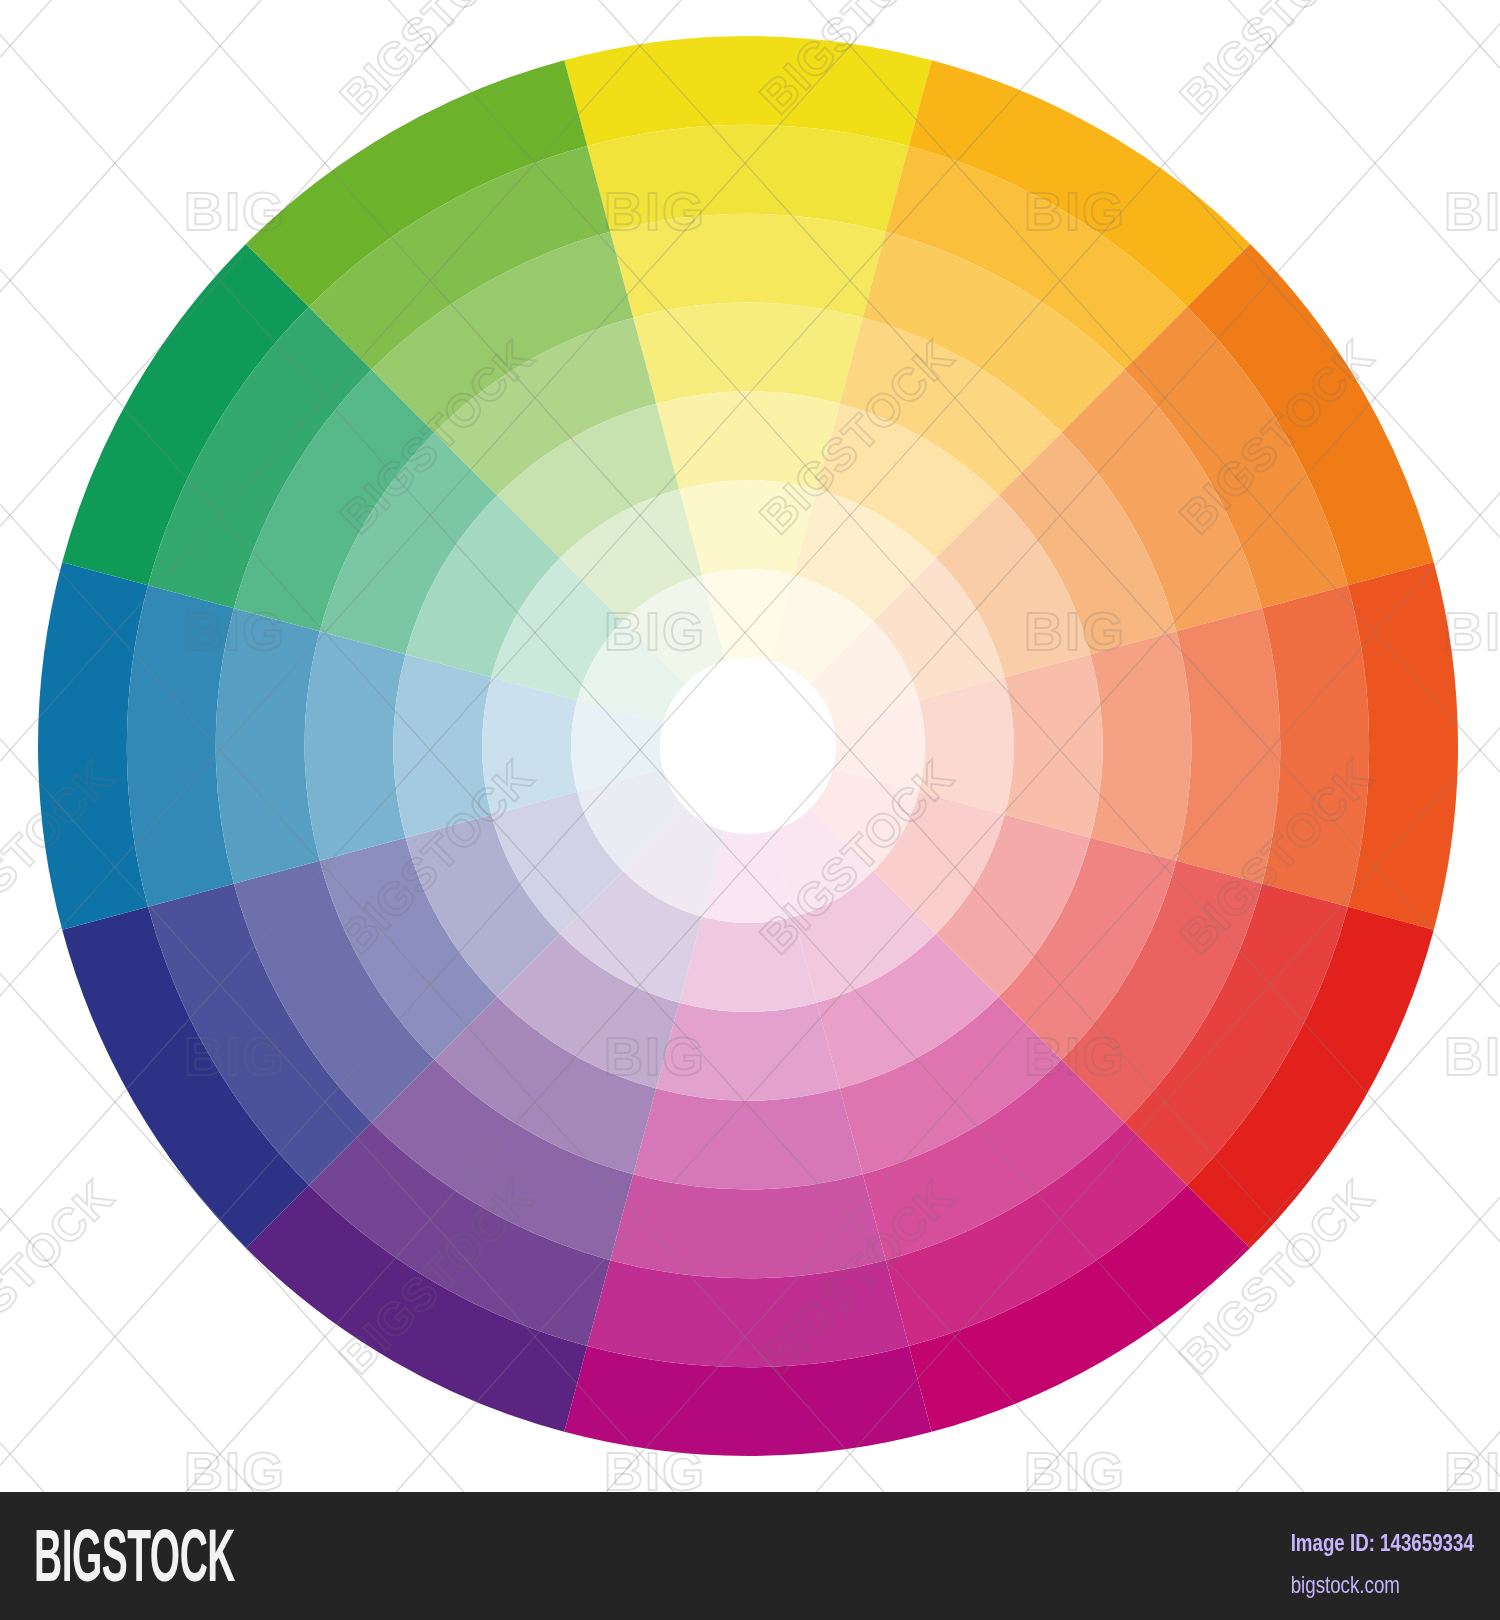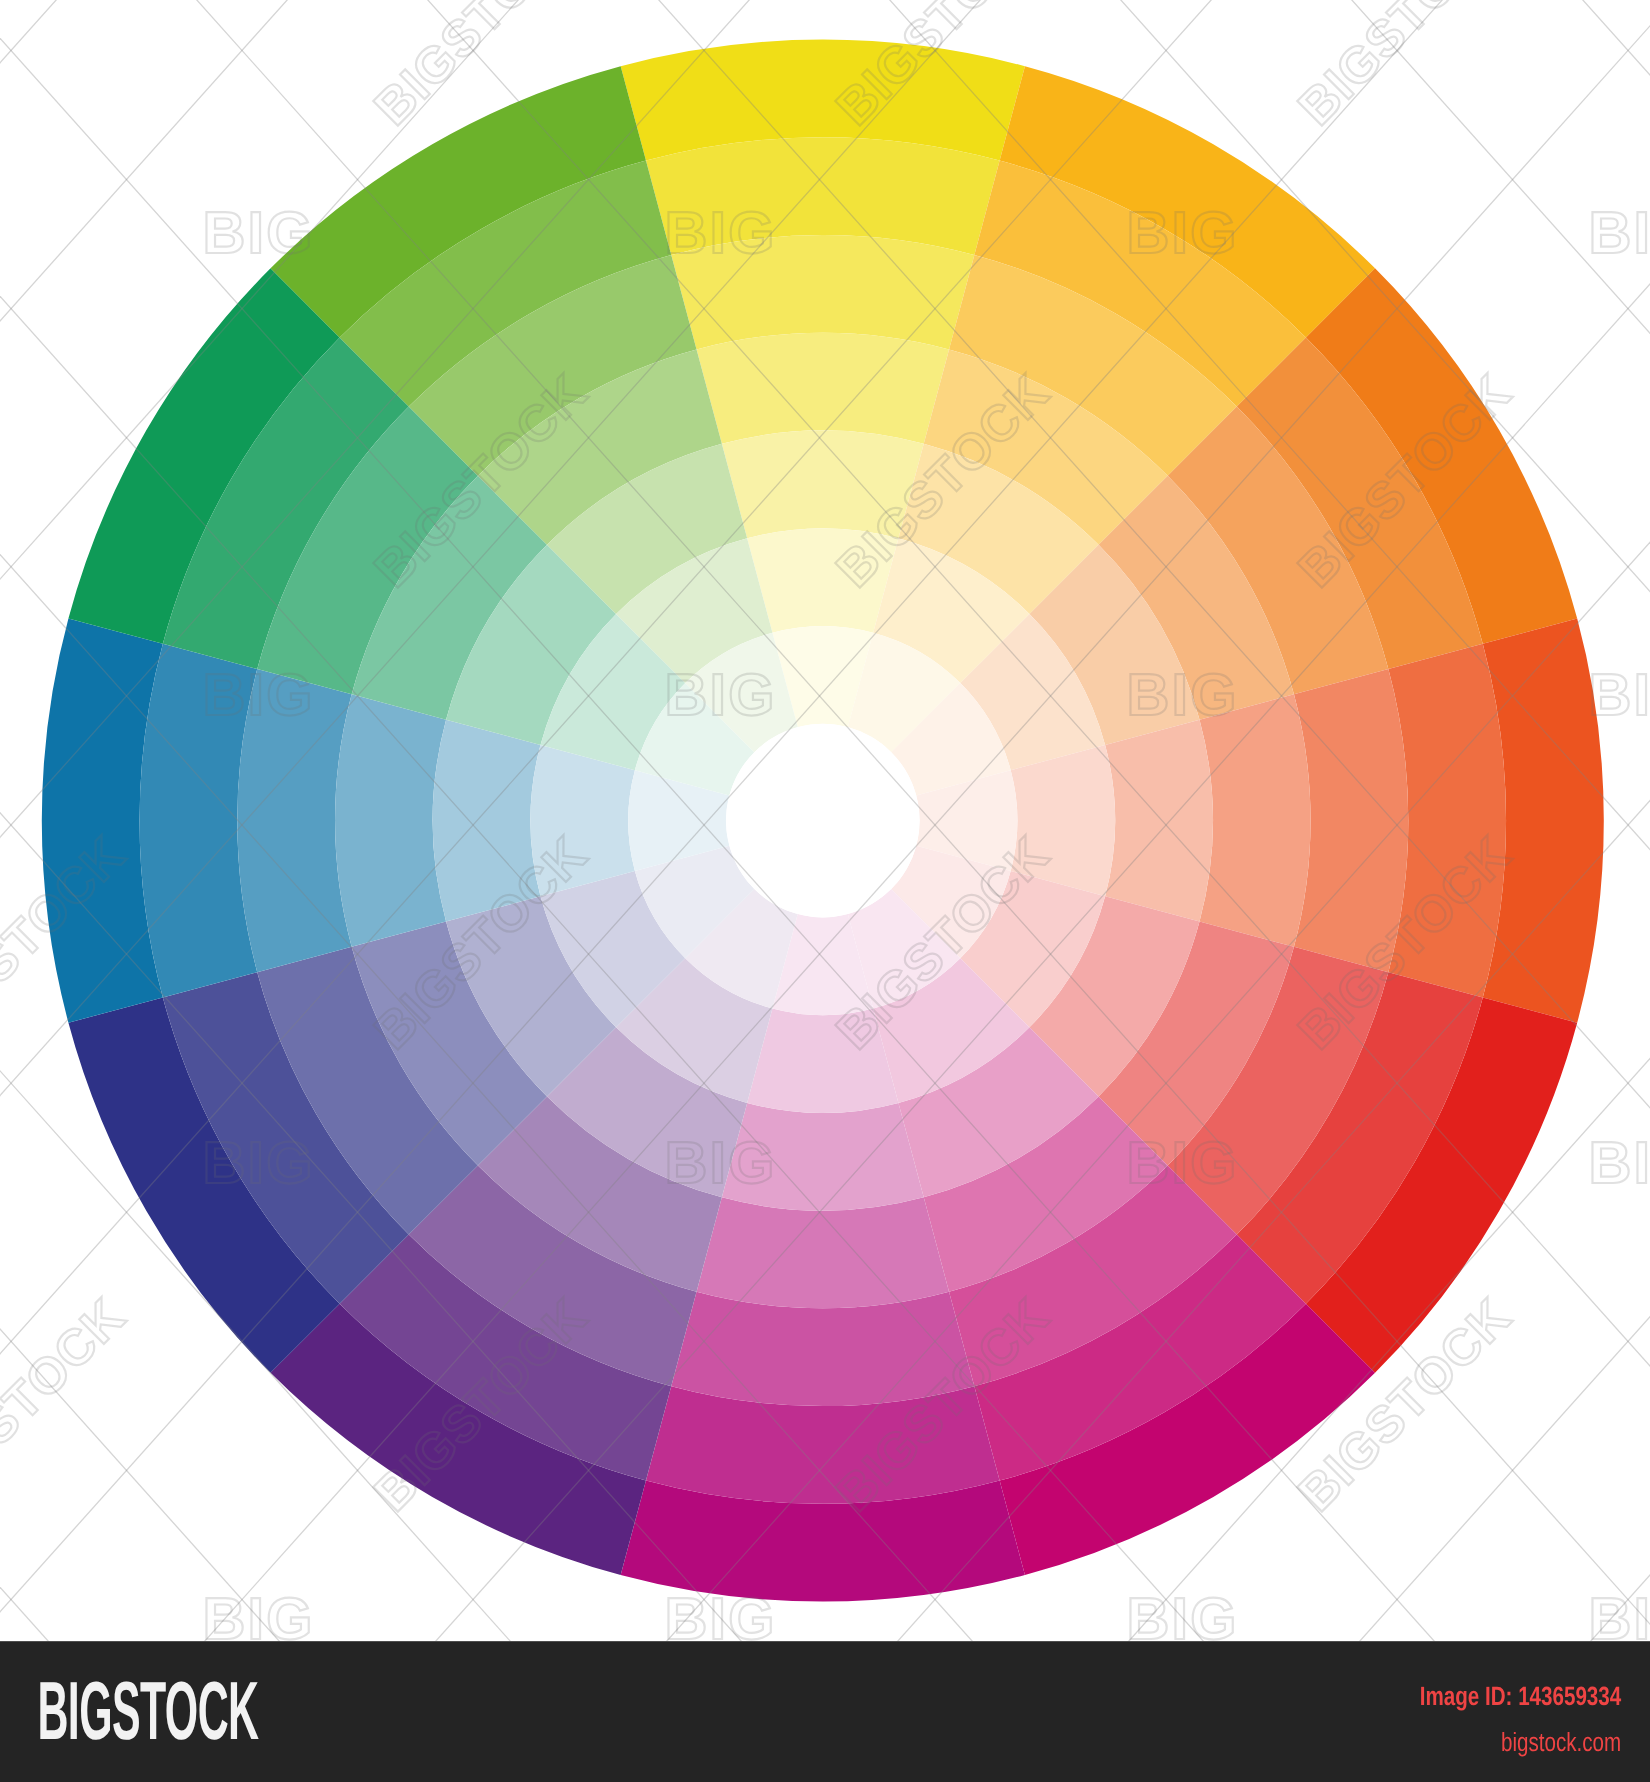--- a/index.html
+++ b/index.html
@@ -71,22 +71,21 @@
     letter-spacing: -1px;
     color: #f2f2f2;
     transform: scaleX(0.52);
     transform-origin: left top;
     white-space: nowrap;
   }
   #footer-meta {
     position: absolute;
     right: 26px;
     top: 36px;
-    text-align: right;
-    color: #ef4444;
+    color: #c4b5fd;
   }
   #image-id {
     font-size: 24px;
     line-height: 30px;
     font-weight: bold;
     transform: scaleX(0.78);
     transform-origin: right top;
     white-space: nowrap;
   }
   #site-url {

